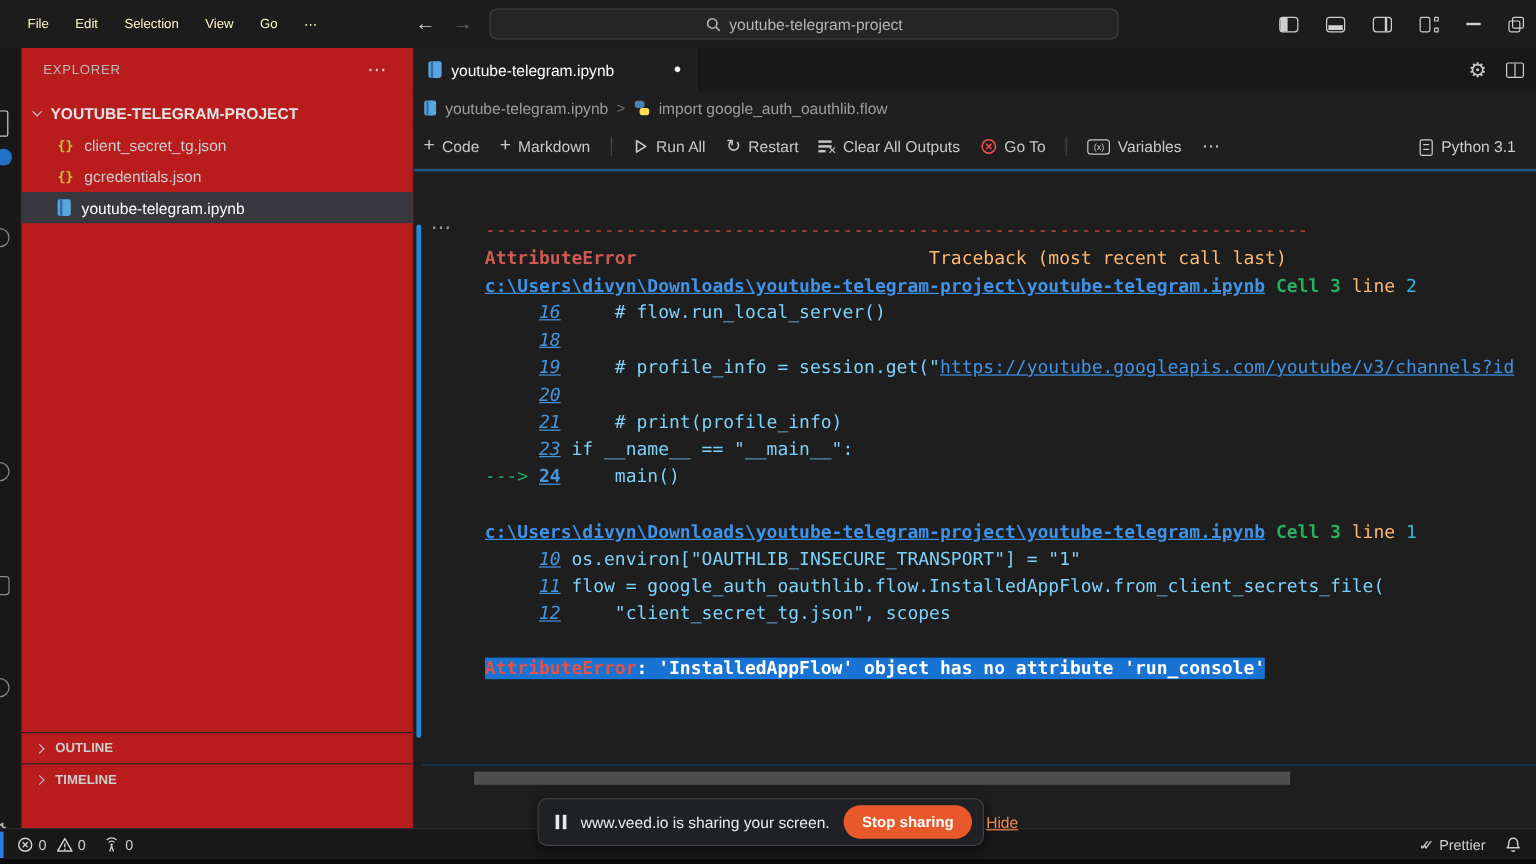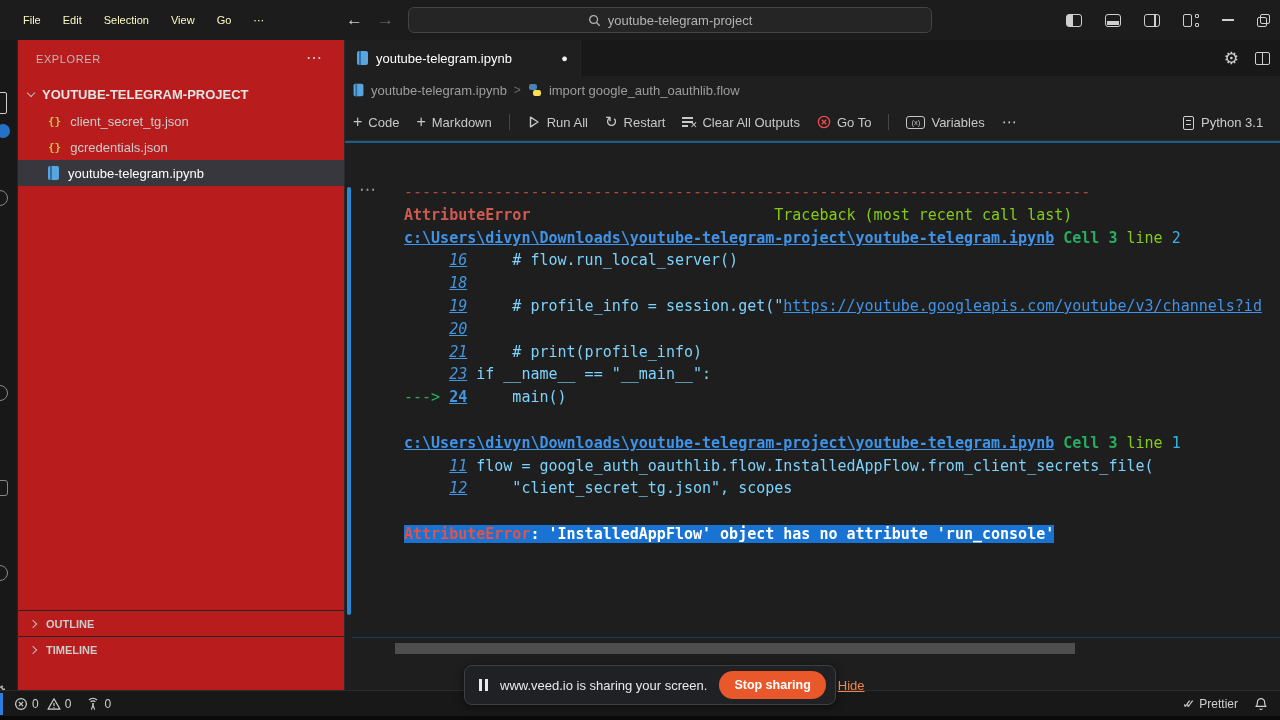--- a/index.html
+++ b/index.html
@@ -79,36 +79,36 @@
   
   .cell-topline { position:absolute; left:0; top:101px; width:100%; height:2px; background:#1d5c88; }
   .editor-body { position:absolute; left:0; top:103px; width:100%; height:547px; background:#1e1e1e; }
   .cell-focusbar { position:absolute; left:2px; top:44px; width:4px; height:428px; background:#2689d6; border-radius:2px; }
   .cell-more { position:absolute; left:14px; top:36px; font-size:17px; color:#9da0a2; letter-spacing:1px; }
   .cell-botline { position:absolute; left:7px; top:494px; width:928px; height:1px; background:#1b5b8e; opacity:.55; }
   .tb-wrap { position:absolute; left:59px; top:38px; width:876px; height:462px; overflow:hidden; }
   .tb-line { white-space:pre; height:22.8px; font-family:"DejaVu Sans Mono",monospace; font-size:15px; line-height:22.8px; }
   .tb-r { color:#b5493f; }
   .tb-e { color:#ce5a52; font-weight:bold; }
-  .tb-p { color:#84cc16; }
+  .tb-p { color:#fdba74; }
   .tb-l { color:#3f93e8; font-weight:bold; text-decoration:underline; }
   .tb-g { color:#27ae60; font-weight:bold; }
   .tb-c { color:#35b5e5; }
   .tb-n { color:#4596e0; text-decoration:underline;font-style:italic; }
   .tb-nb { color:#4596e0; text-decoration:underline; font-weight:bold;text-align:right; }
   .tb-a { color:#27ae60; }
   .tb-code { color:#7dd3fc; }
   .tb-u { color:#3f93e8; text-decoration:underline; }
   .tb-sele { background:#1873d3; color:#e2524a; font-weight:bold; }
   .tb-selw { background:#1873d3; color:#ffffff; font-weight:bold; }
   .out-scrollbar { position:absolute; left:50px; top:500px; width:680px; height:11px; background:#4e4e4e; }
   .cell-endline { position:absolute; left:49px; top:549px; width:886px; height:1px; background:#3d3d3d; }
 
   
-  .share { position:absolute; left:464px; top:665px; width:372px; height:40px; background:#202124; border:1px solid #3c4043; border-radius:8px; box-shadow:0 2px 8px rgba(0,0,0,.5); display:flex; align-items:center; gap:12px; padding:16px 14px; z-index:30; }
+  .share { position:absolute; left:448px; top:665px; width:372px; height:40px; background:#202124; border:1px solid #3c4043; border-radius:8px; box-shadow:0 2px 8px rgba(0,0,0,.5); display:flex; align-items:center; gap:12px; padding:16px 14px; z-index:30; }
   .pause-ic { display:flex; gap:3px; }
   .pause-ic i { width:3px; height:12px; background:#e8eaed; }
   .share-msg { font-size:13px; color:#e8eaed; white-space:nowrap; }
   .stop-btn { background:#e9582b; color:#ffffff; font-size:12.5px; font-weight:bold; border:none; border-radius:999px; padding:7px 15px; white-space:nowrap; }
   .hide-link { font-size:13px; color:#f0854f; text-decoration:underline; }
 
   
   .statusbar { position:absolute; left:0; top:690px; width:1280px; height:26px; background:#181818; border-top:1px solid #2b2b2b; font-size:12px; color:#d0d0d0; }
   .sb-accent { position:absolute; left:0; top:2px; width:3px; height:22px; background:#2e7ce0; }
   .status-left { position:absolute; left:14px; top:0; height:26px; display:flex; align-items:center; gap:7px; }
@@ -290,20 +290,21 @@
           <div class="tb-line"><span class="tb-l">c:\Users\divyn\Downloads\youtube-telegram-project\youtube-telegram.ipynb</span><span class="tb-p"> </span><span class="tb-g">Cell 3</span><span class="tb-p"> line </span><span class="tb-c">2</span></div>
           <div class="tb-line"><span class="tb-p">     </span><span class="tb-n">16</span><span class="tb-code">     # flow.run_local_server()</span></div>
           <div class="tb-line"><span class="tb-p">     </span><span class="tb-n">18</span><span class="tb-code"></span></div>
           <div class="tb-line"><span class="tb-p">     </span><span class="tb-n">19</span><span class="tb-code">     # profile_info = session.get("</span><span class="tb-u">https://youtube.googleapis.com/youtube/v3/channels?id</span></div>
           <div class="tb-line"><span class="tb-p">     </span><span class="tb-n">20</span><span class="tb-code"></span></div>
           <div class="tb-line"><span class="tb-p">     </span><span class="tb-n">21</span><span class="tb-code">     # print(profile_info)</span></div>
           <div class="tb-line"><span class="tb-p">     </span><span class="tb-n">23</span><span class="tb-code"> if __name__ == "__main__":</span></div>
           <div class="tb-line"><span class="tb-a">---&gt; </span><span class="tb-nb">24</span><span class="tb-code">     main()</span></div>
           <div class="tb-line"></div>
           <div class="tb-line"><span class="tb-l">c:\Users\divyn\Downloads\youtube-telegram-project\youtube-telegram.ipynb</span><span class="tb-p"> </span><span class="tb-g">Cell 3</span><span class="tb-p"> line </span><span class="tb-c">1</span></div>
+          <div class="tb-line"><span class="tb-p">     </span><span class="tb-n">10</span><span class="tb-code"> os.environ["OAUTHLIB_INSECURE_TRANSPORT"] = "1"</span></div>
           <div class="tb-line"><span class="tb-p">     </span><span class="tb-n">11</span><span class="tb-code"> flow = google_auth_oauthlib.flow.InstalledAppFlow.from_client_secrets_file(</span></div>
           <div class="tb-line"><span class="tb-p">     </span><span class="tb-n">12</span><span class="tb-code">     "client_secret_tg.json", scopes</span></div>
           <div class="tb-line"></div>
           <div class="tb-line"><span class="tb-sele">AttributeError</span><span class="tb-selw">: 'InstalledAppFlow' object has no attribute 'run_console'</span></div>
         </div>
       </div>
     <div class="out-scrollbar"></div>
     <div class="cell-endline"></div>
   </div>
 </div>

